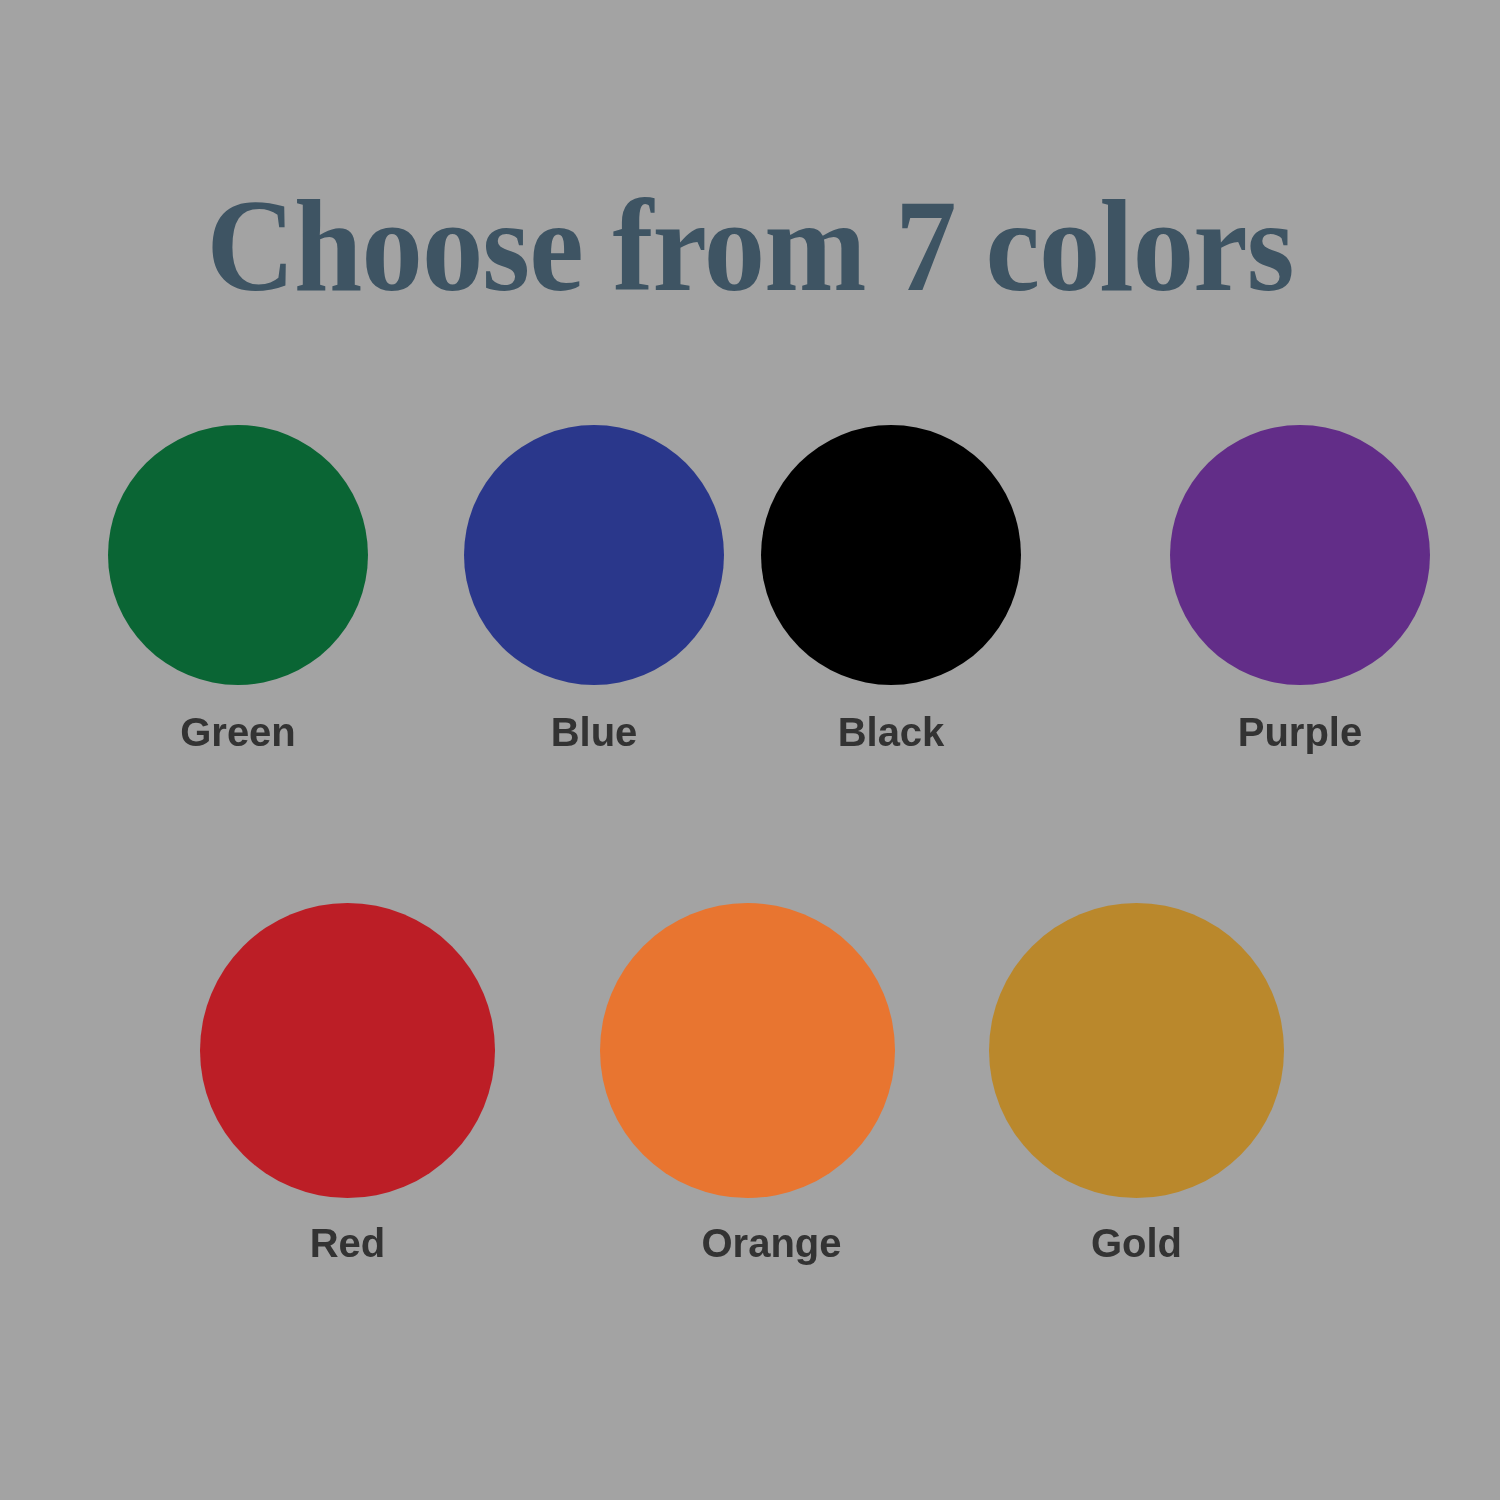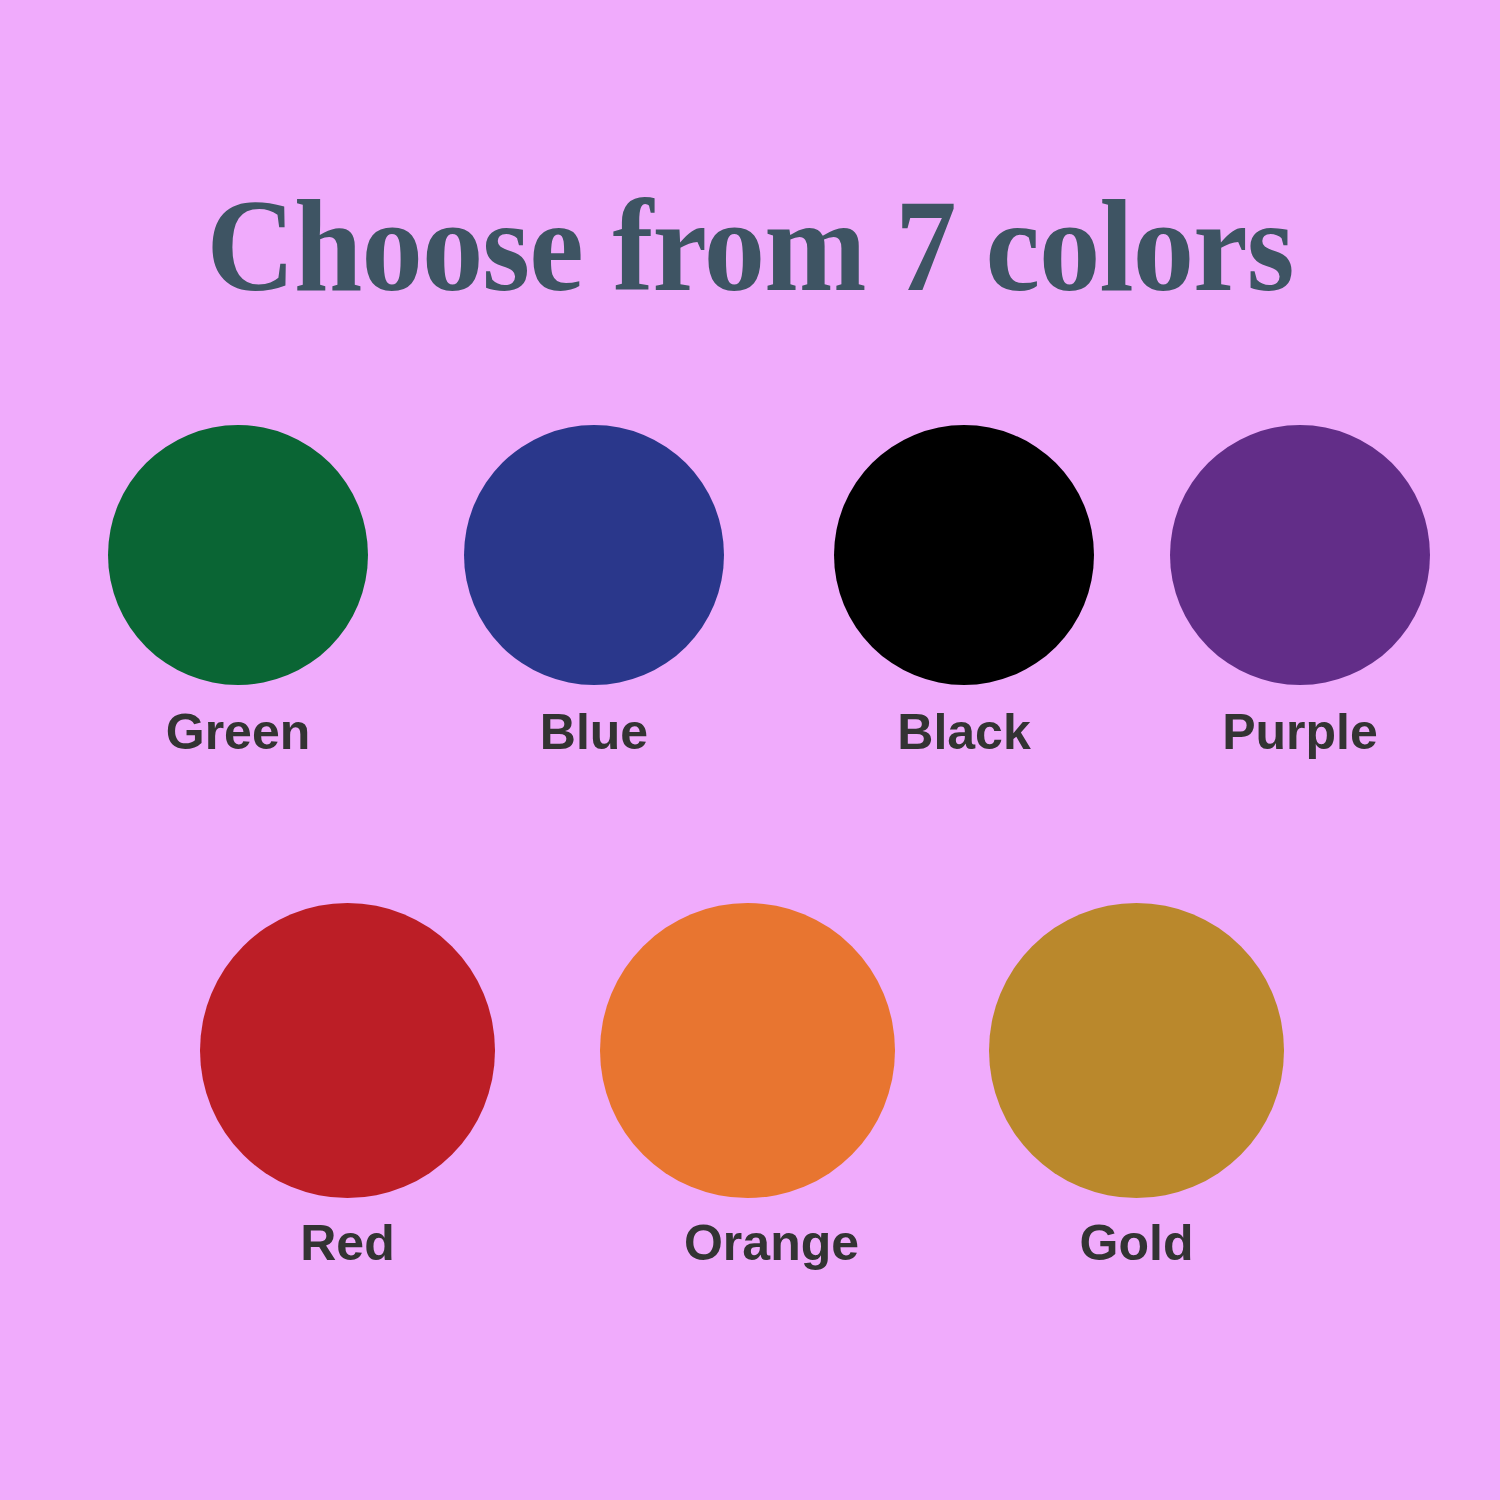--- a/index.html
+++ b/index.html
@@ -60,51 +60,51 @@
     display: block;
   }
 
   .swatch-label {
     position: absolute;
     left: 50%;
     transform: translateX(-50%);
     white-space: nowrap;
     font-family: "Liberation Sans", "DejaVu Sans", sans-serif;
     font-weight: bold;
-    font-size: 50px;
+    font-size: 40px;
     line-height: 50px;
     color: #333333;
     text-align: center;
   }
 
   
   #swatch-row-1 .swatch        { width: 260px; }
   #swatch-row-1 .swatch-dot    { width: 260px; height: 260px; }
   #swatch-row-1 .swatch-label  { top: 282px; }
 
   
   #swatch-row-2 .swatch        { width: 295px; }
   #swatch-row-2 .swatch-dot    { width: 295px; height: 295px; }
   #swatch-row-2 .swatch-label  { top: 315px; }
 
   
   #swatch-green  { left: 108px; }
   #swatch-blue   { left: 464px; }
-  #swatch-black  { left: 834px; }
+  #swatch-black  { left: 761px; }
   #swatch-purple { left: 1170px; }
 
   
   #swatch-red    { left: 200px; }
   #swatch-orange { left: 600px; }
   #swatch-gold   { left: 989px; }
 </style>
 </head>
 <body style="background-color: rgb(255, 255, 255);">
 
-<div id="canvas" style="background-color: #f0abfc;">
+<div id="canvas" style="background-color: #a3a3a3;">
 
   <h1 id="page-title" style="color: rgb(62, 84, 99);">Choose from 7 colors</h1>
 
   <div id="swatch-row-1" class="swatch-row">
 
     <div id="swatch-green" class="swatch">
       <span class="swatch-dot" style="background-color: rgb(10, 101, 52);"></span>
       <span class="swatch-label" style="color: rgb(51, 51, 51);">Green</span>
     </div>
 

